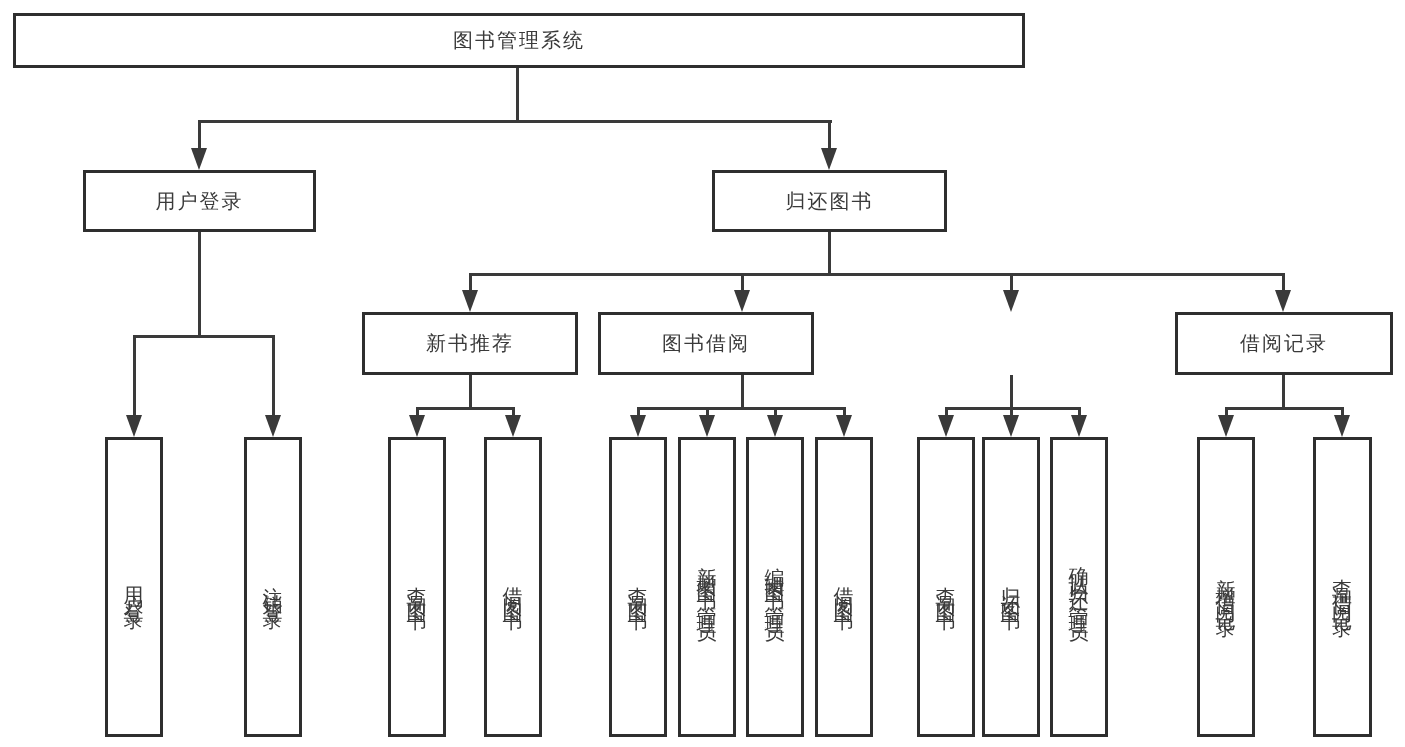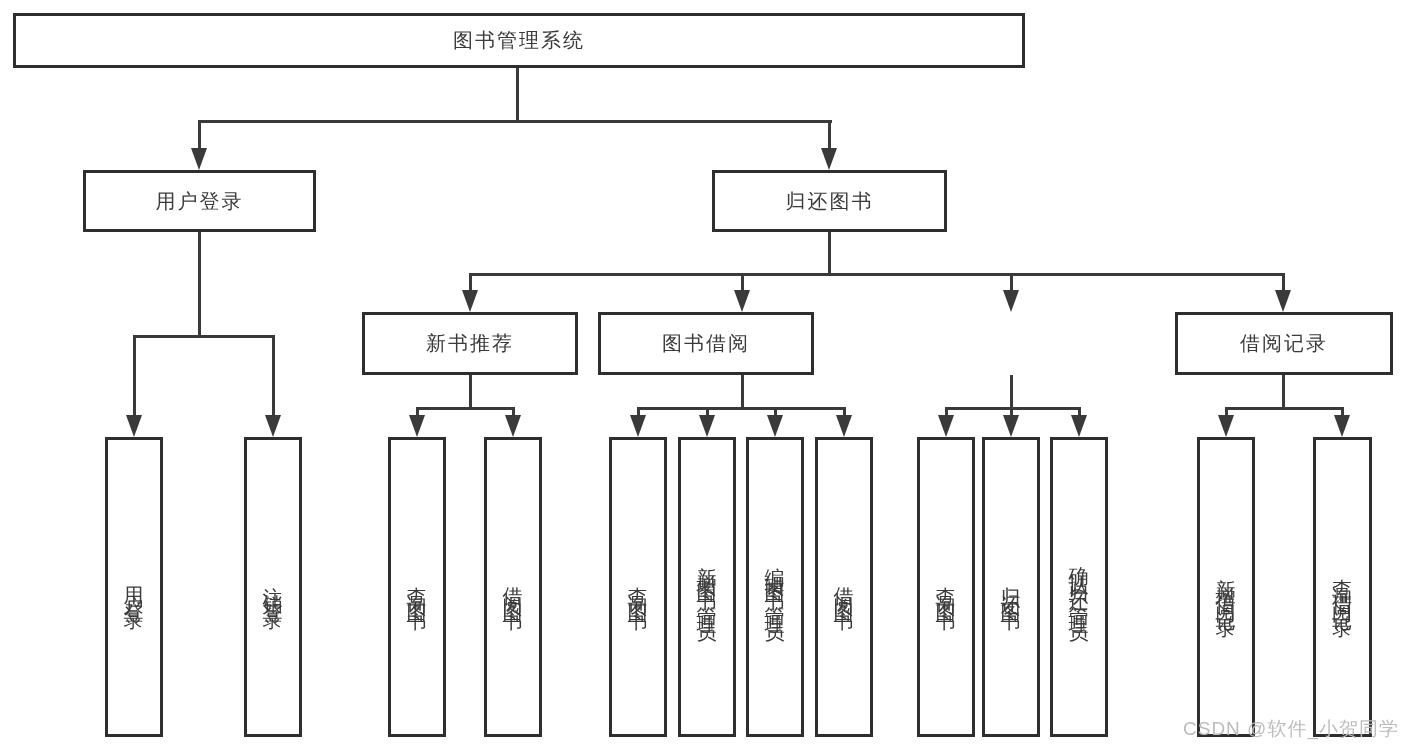--- a/index.html
+++ b/index.html
@@ -149,15 +149,14 @@
     <span>确认归还（管理员）</span>
   </div>
 
   <div class="box vbox" style="left:1197px;top:437px;width:58px;height:300px;">
     <span>新增借阅记录</span>
   </div>
   <div class="box vbox" style="left:1313px;top:437px;width:59px;height:300px;">
     <span>查询借阅记录</span>
   </div>
 
-  <div class="watermark">CSDN @软件_小贺同学</div>
 
 </div>
 
 </body></html>

